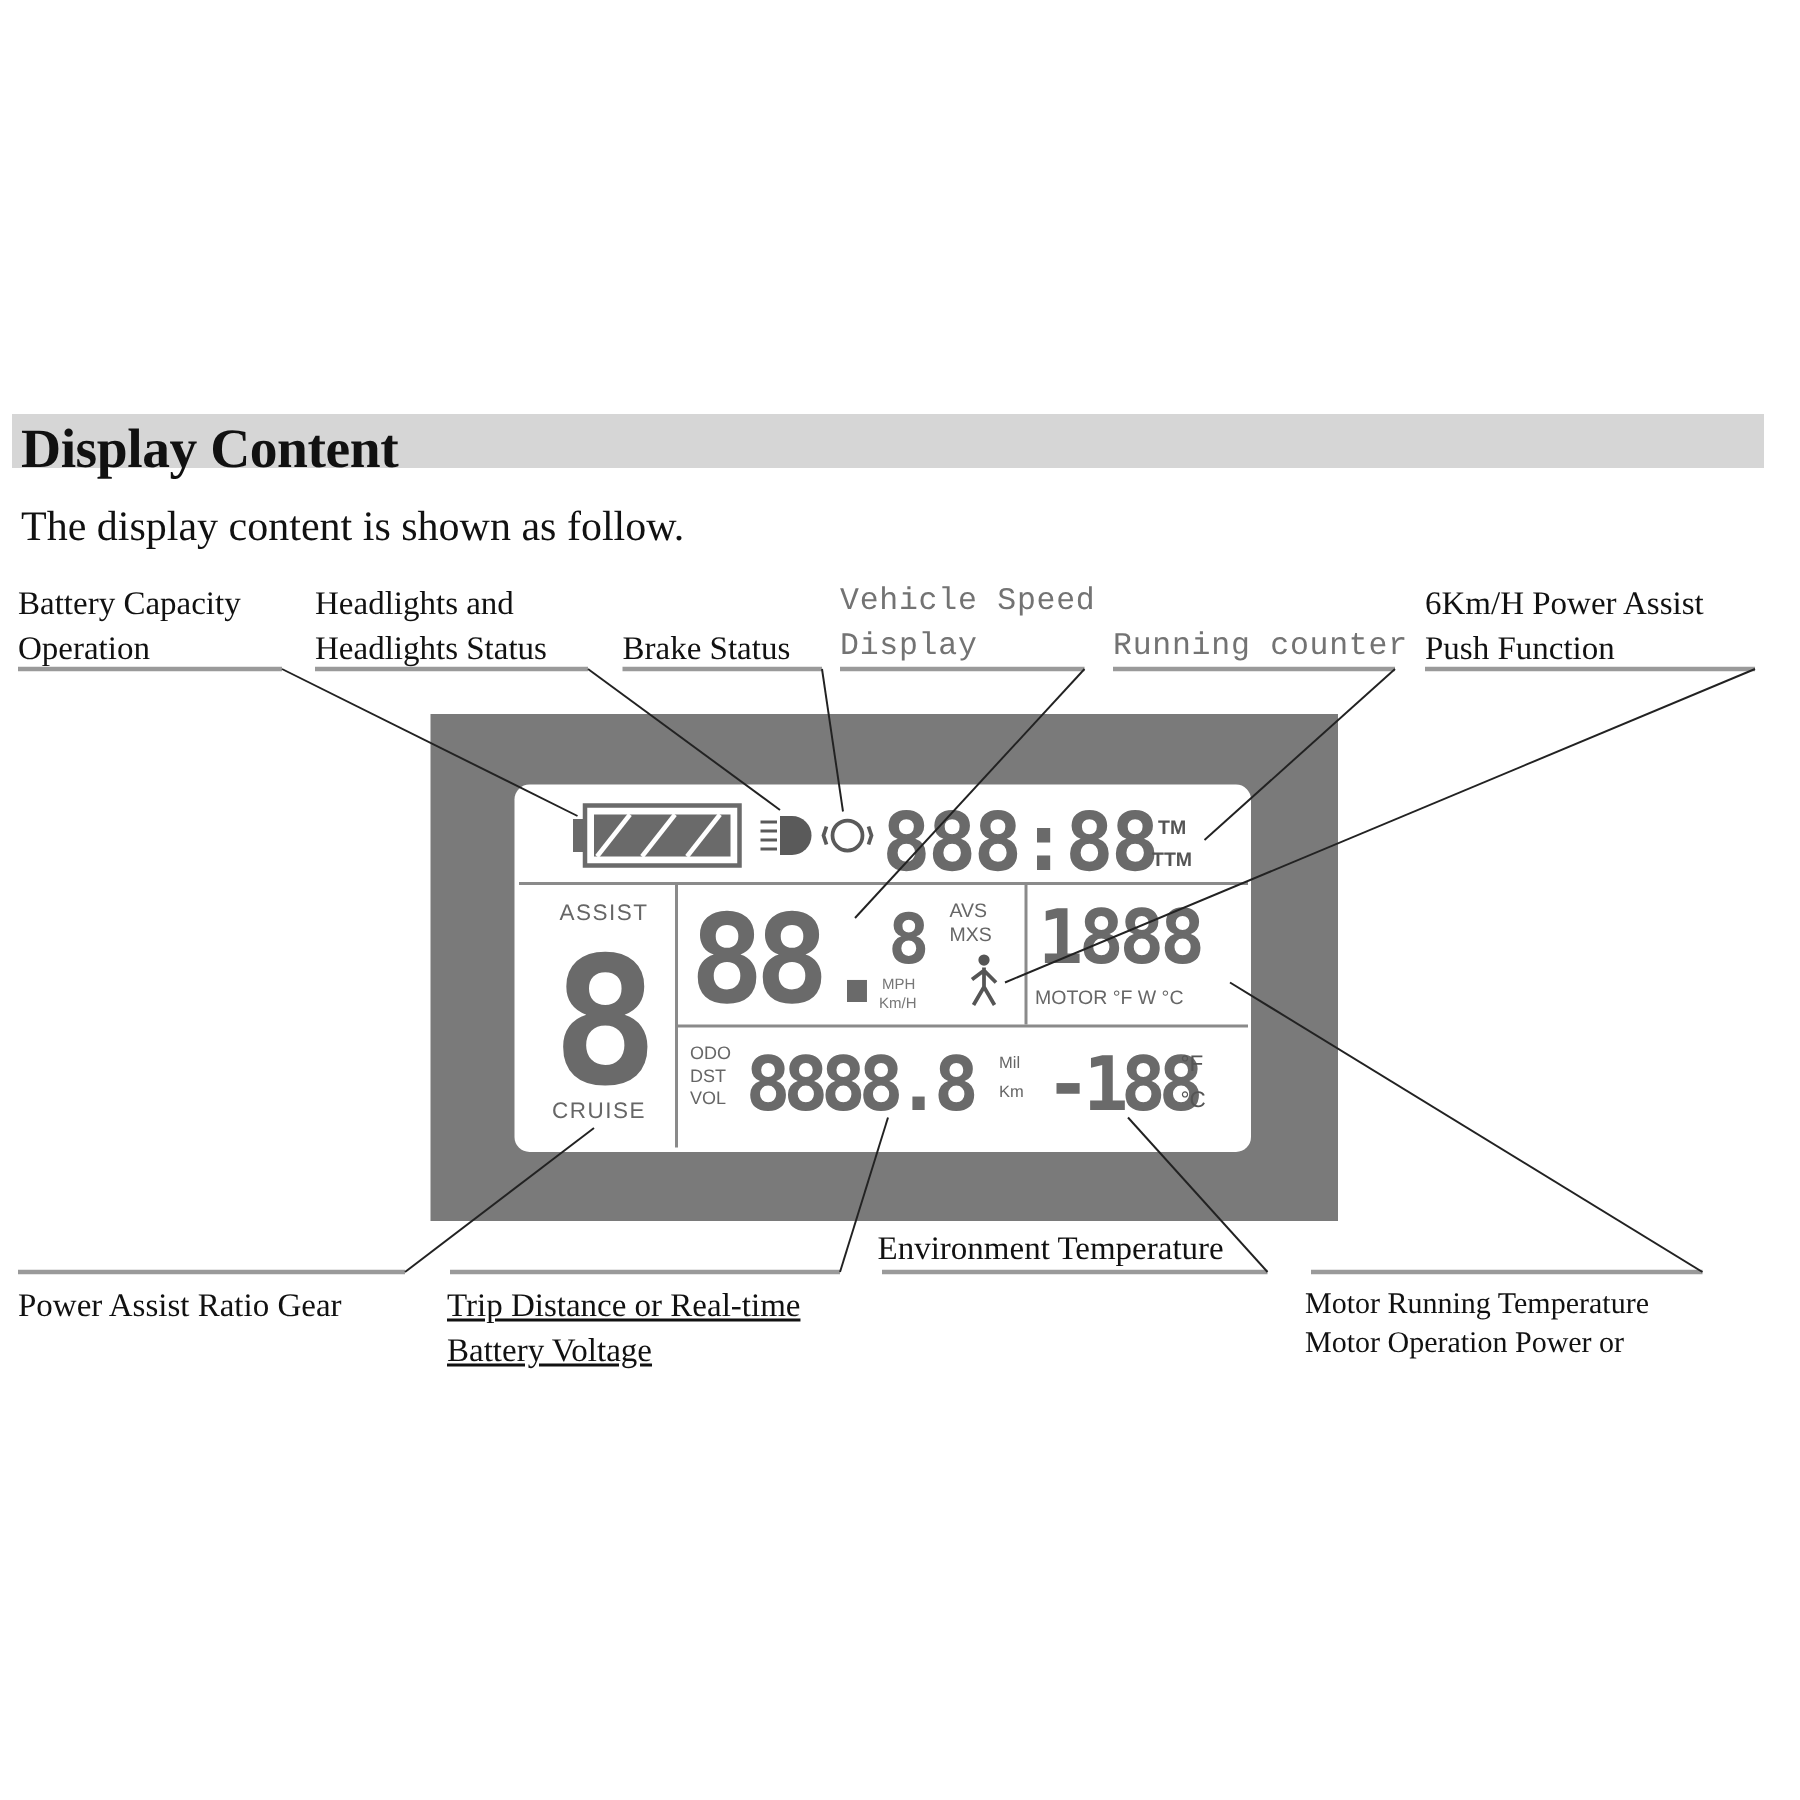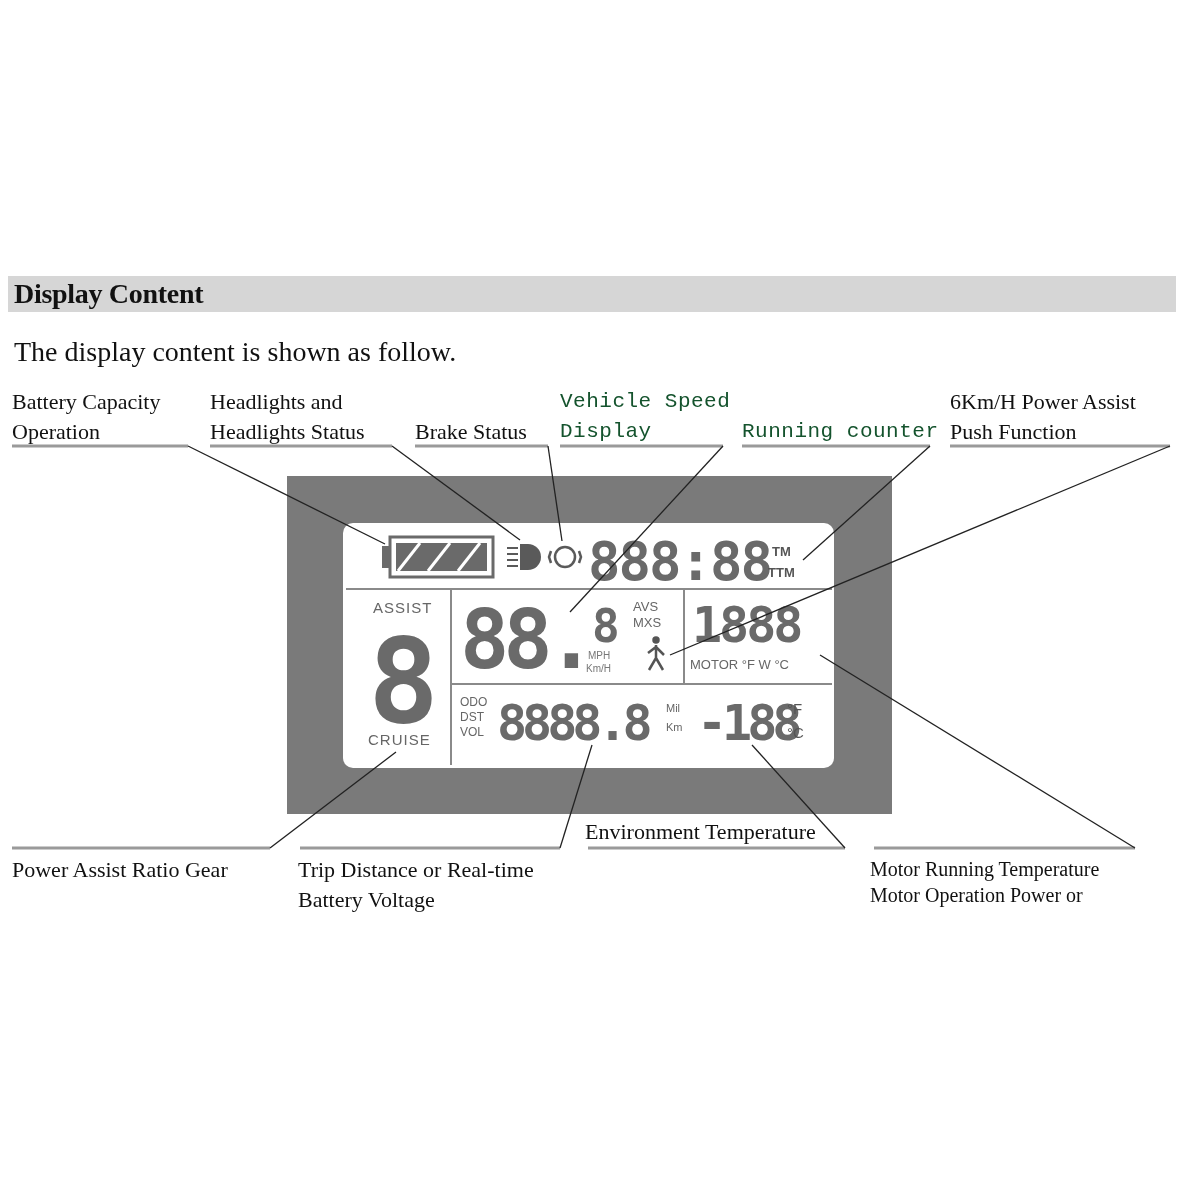--- a/index.html
+++ b/index.html
@@ -1,24 +1,24 @@
 <!DOCTYPE html>
 <html><head>
 <meta charset="utf-8">
 <style>
   html, body { margin:0; padding:0; background:#ffffff; }
   body { width:1200px; height:1200px; position:relative; overflow:hidden;
          font-family:"Liberation Serif", serif; color:#111; }
   .section-bar { position:absolute; left:8px; top:276px; width:1168px; height:36px;
                  background:#d6d6d6; }
-  .section-title { position:absolute; left:14px; top:278px; font-size:28px; font-weight:bold;
+  .section-title { position:absolute; left:14px; top:278px; font-size:37px; font-weight:bold;
                    letter-spacing:-0.3px; }
   .intro { position:absolute; left:14px; top:336px; font-size:28px; }
   .lbl { position:absolute; font-size:22px; line-height:30px; white-space:nowrap; }
-  .mono { font-family:"Liberation Mono", monospace; font-size:21px; letter-spacing:0.5px; color:#14532d; }
+  .mono { font-family:"Liberation Mono", monospace; font-size:21px; letter-spacing:0.5px; color:#737373; }
   .small { font-size:20px; line-height:26px; }
   svg { position:absolute; left:0; top:0; }
   .seg-text { font-family:"DejaVu Sans Mono", monospace; }
 </style>
 </head>
 <body>
 
 <div class="section-bar"></div>
 <div class="section-title">Display Content</div>
 <div class="intro">The display content is shown as follow.</div>
@@ -38,21 +38,21 @@
 </div>
 <div class="lbl mono" style="left:742px;top:417px;">Running counter</div>
 <div class="lbl" style="left:950px;top:387px;">
   <div>6Km/H Power Assist</div>
   <div>Push Function</div>
 </div>
 
 <div class="lbl" style="left:12px;top:855px;">
   <div>Power Assist Ratio Gear</div>
 </div>
-<div class="lbl" style="left:298px;top:855px;">
+<div class="lbl" style="left:298px;top:855px;text-decoration:underline;">
   <div>Trip Distance or Real-time</div>
   <div>Battery Voltage</div>
 </div>
 <div class="lbl" style="left:585px;top:817px;">Environment Temperature</div>
 <div class="lbl small" style="left:870px;top:856px;">
   <div>Motor Running Temperature</div>
   <div>Motor Operation Power or</div>
 </div>
 
 <svg width="1200" height="1200" viewBox="0 0 1200 1200">

